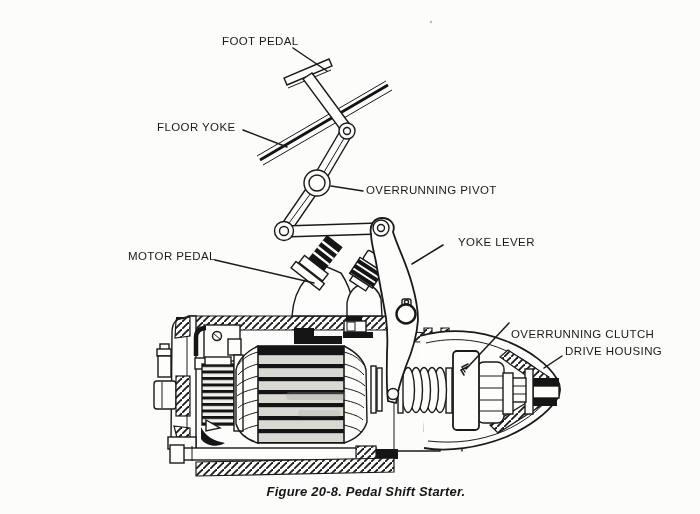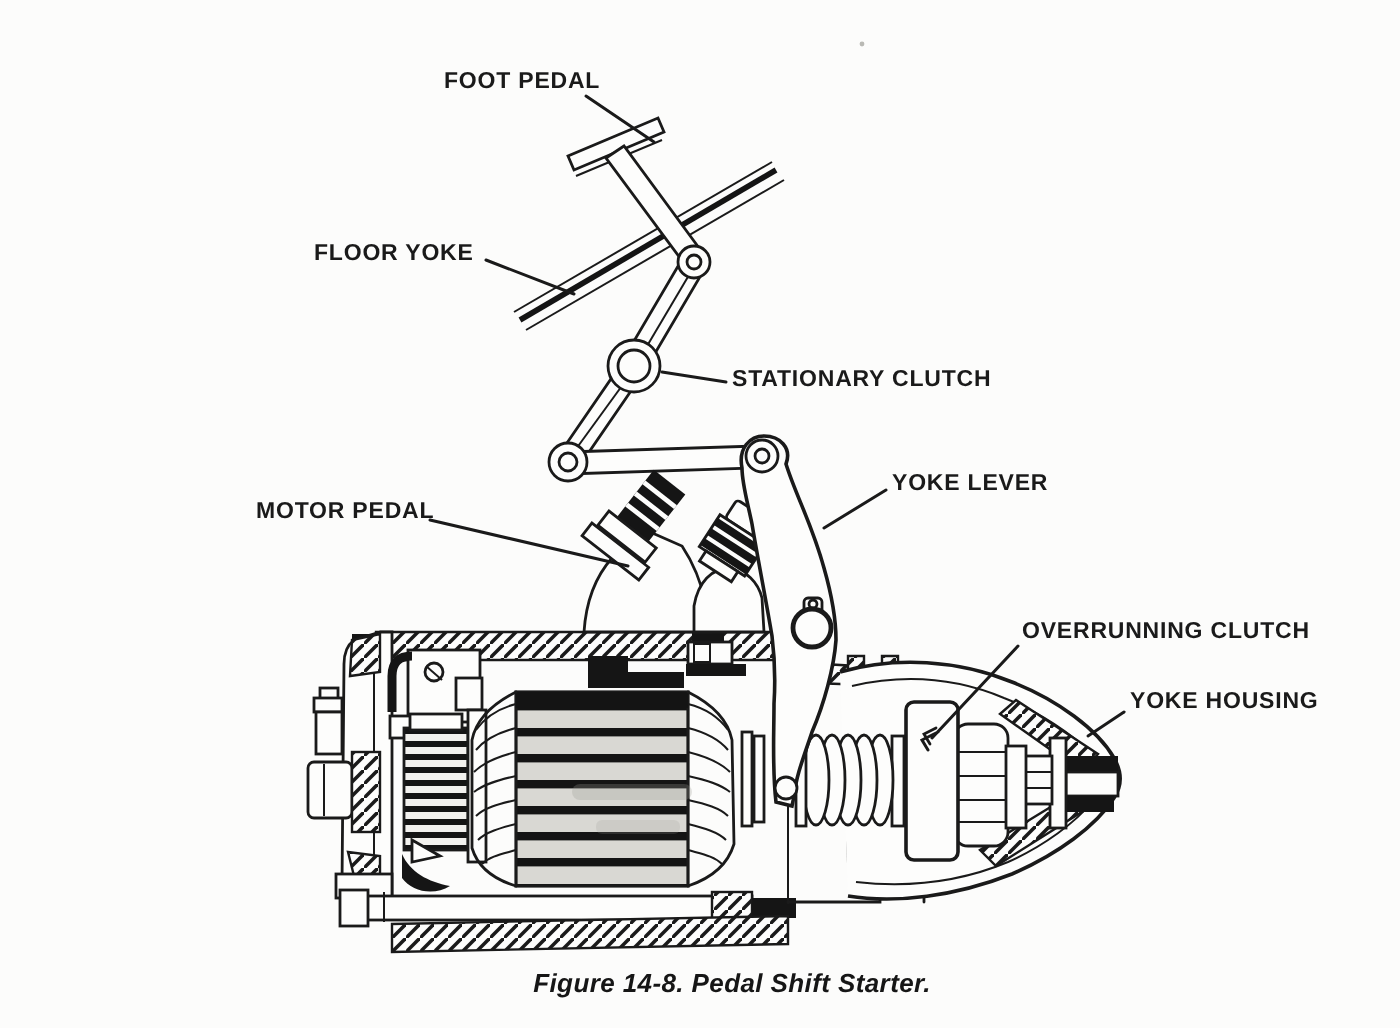--- a/index.html
+++ b/index.html
@@ -3,21 +3,21 @@
 <meta charset="utf-8">
 <style>
   html,body{margin:0;padding:0;background:#e8e8e8;}
   .page{
     position:relative;width:700px;height:514px;margin:0 auto;
     background:#fcfcfb;overflow:hidden;
     font-family:"Liberation Sans", sans-serif;
   }
   .diagram-svg{position:absolute;left:0;top:0;}
   .lbl{
-    position:absolute;font-size:11.5px;font-weight:700;color:#1a1a1a;
+    position:absolute;font-size:11.5px;font-weight:400;color:#1a1a1a;
     letter-spacing:0.4px;white-space:nowrap;
   }
   .caption{
     position:absolute;left:250px;top:484px;width:232px;text-align:center;
     font-size:13px;font-weight:700;font-style:italic;color:#161616;
     letter-spacing:0.2px;white-space:nowrap;
   }
   .s{stroke:#1a1a1a;stroke-width:1.4;fill:none;stroke-linecap:round;}
   .sw{stroke:#1a1a1a;stroke-width:1.4;fill:#fdfdfc;}
   .sw2{stroke:#1a1a1a;stroke-width:1.8;fill:#fdfdfc;}
@@ -224,21 +224,21 @@
     <line class="ldr" x1="443" y1="245" x2="412" y2="264"></line>
     <path class="ldr" d="M509,323 L466,369 M469,366 L461,370 L464,375"></path>
     <line class="ldr" x1="562" y1="356" x2="544" y2="368"></line>
   </g>
 
   <circle cx="431" cy="22" r="1.2" fill="#b9b9b4"></circle>
 </svg>
 
 <div class="lbl" style="left:222px;top:35px">FOOT PEDAL</div>
 <div class="lbl" style="left:157px;top:121px">FLOOR YOKE</div>
-<div class="lbl" style="left:366px;top:184px">STATIONARY CLUTCH</div>
+<div class="lbl" style="left:366px;top:184px">OVERRUNNING PIVOT</div>
 <div class="lbl" style="left:128px;top:250px">MOTOR PEDAL</div>
-<div class="lbl" style="left:446px;top:236px">YOKE LEVER</div>
-<div class="lbl" style="left:511px;top:310px">OVERRUNNING CLUTCH</div>
-<div class="lbl" style="left:565px;top:345px">YOKE HOUSING</div>
-
-<div class="caption">Figure 14-8. Pedal Shift Starter.</div>
+<div class="lbl" style="left:458px;top:236px">YOKE LEVER</div>
+<div class="lbl" style="left:511px;top:328px">OVERRUNNING CLUTCH</div>
+<div class="lbl" style="left:565px;top:345px">DRIVE HOUSING</div>
+
+<div class="caption">Figure 20-8. Pedal Shift Starter.</div>
 
 </div>
 
 </body></html>

